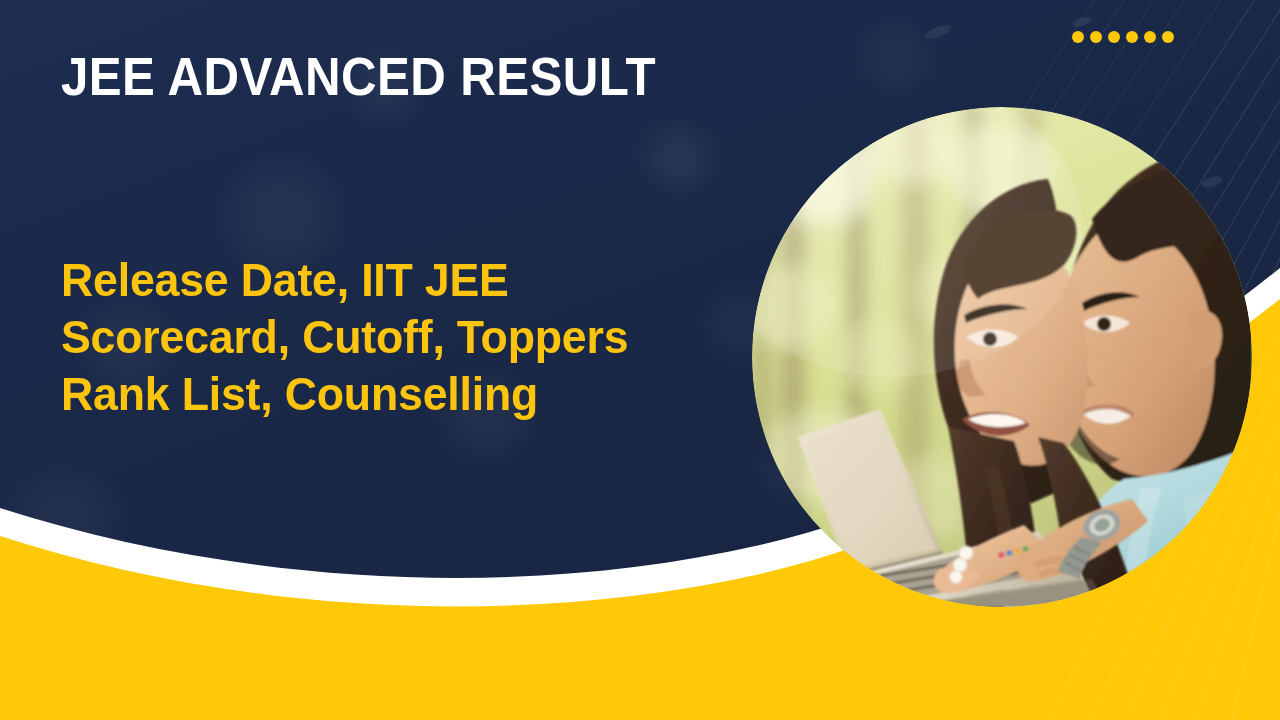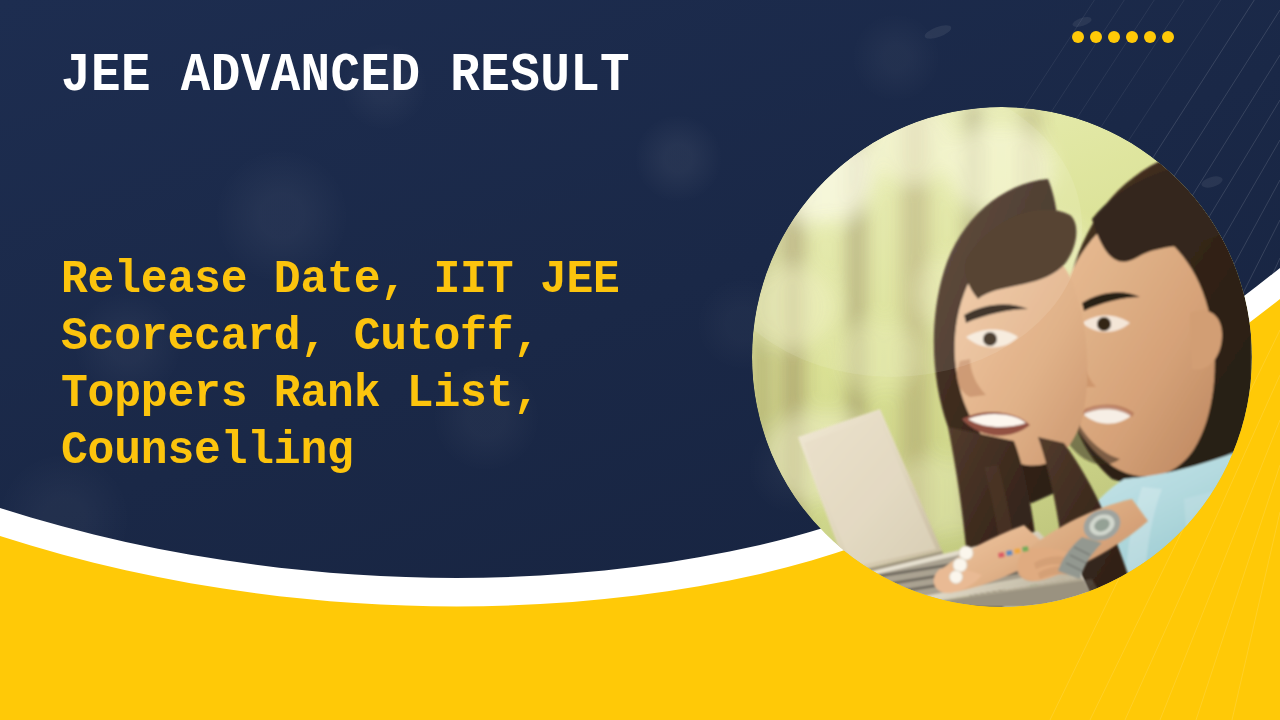--- a/index.html
+++ b/index.html
@@ -6,21 +6,21 @@
   html, body {
     margin: 0;
     padding: 0;
     background: #ffffff;
   }
   #banner {
     position: relative;
     width: 1280px;
     height: 720px;
     overflow: hidden;
-    font-family: Liberation Mono, monospace;
+    font-family: Liberation Sans, sans-serif;
     background: #701a75;
   }
 
   
   .navy-base {
     position: absolute;
     inset: 0;
     background:
       radial-gradient(circle at 22% 30%, rgba(255,255,255,0.045) 0 2%, rgba(255,255,255,0) 6%),
       radial-gradient(circle at 53% 22%, rgba(255,255,255,0.05) 0 1.6%, rgba(255,255,255,0) 5%),

